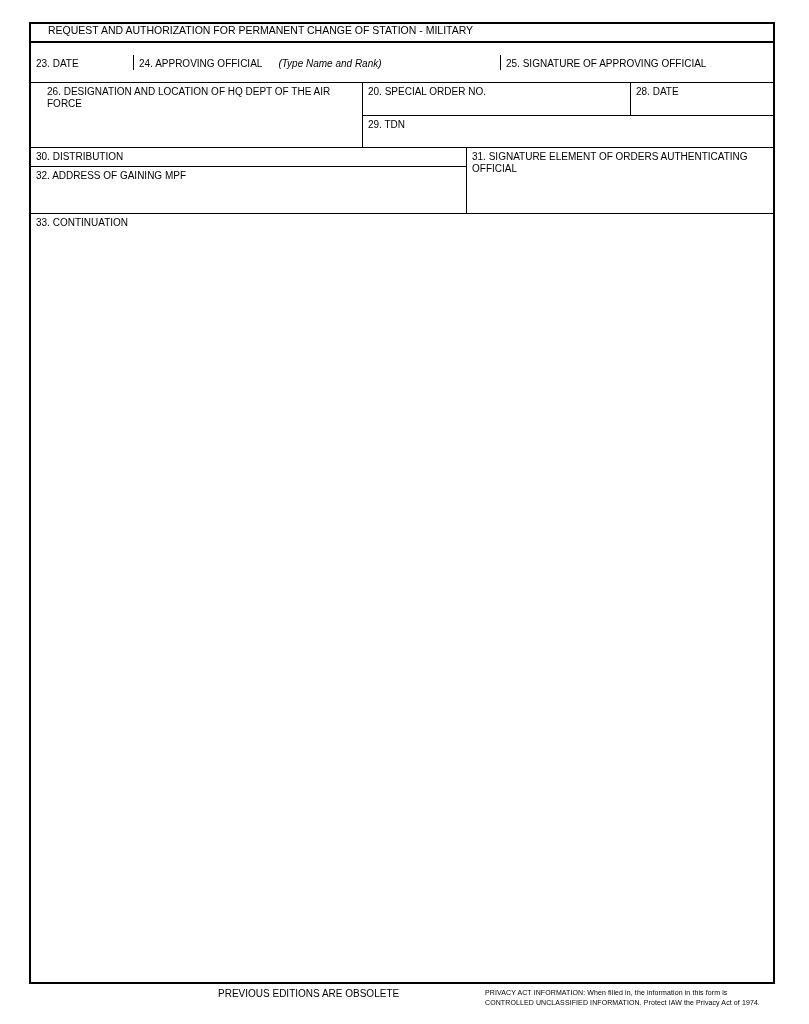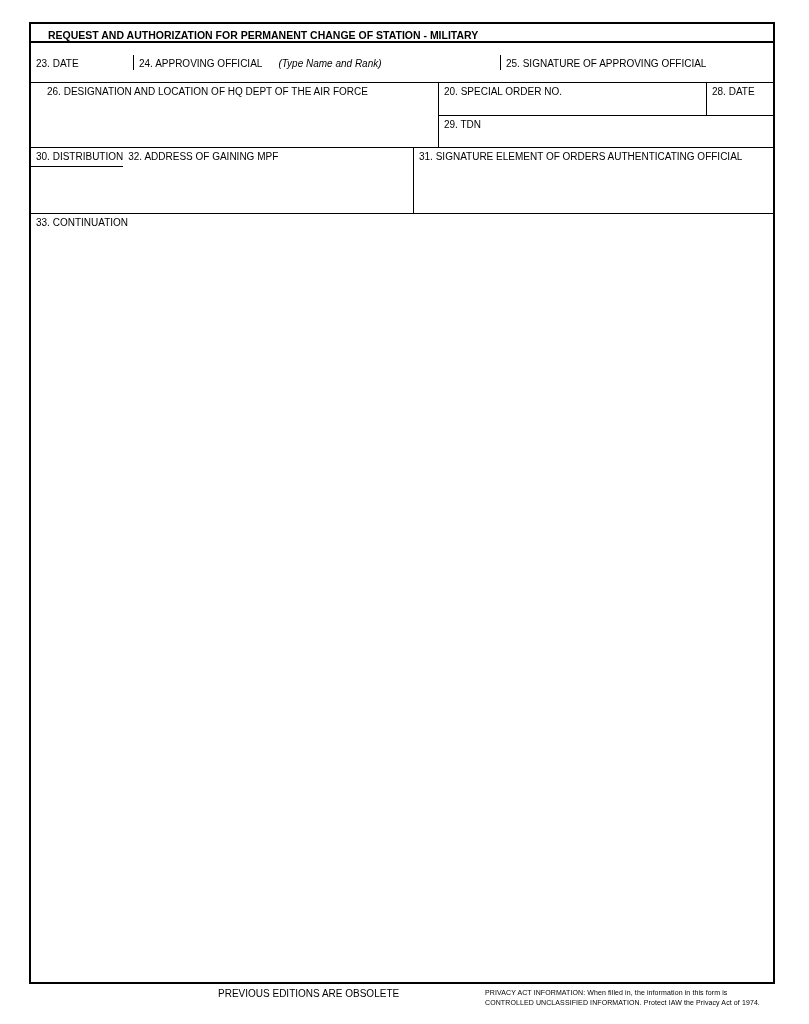--- a/index.html
+++ b/index.html
@@ -28,24 +28,24 @@
     display: flex;
     flex-direction: column;
     background: #fff;
   }
   .title-row {
     flex: 0 0 auto;
     height: 19px;
     border-bottom: 2px solid #000;
     box-sizing: border-box;
     display: flex;
-    align-items: flex-end;
+    align-items: flex-start;
     padding-left: 17px;
     font-size: 10.5px;
-    font-weight: bold;
+    font-weight: normal;
     white-space: nowrap;
   }
   .row {
     display: flex;
     box-sizing: border-box;
     border-bottom: 1px solid #000;
     flex: 0 0 auto;
   }
   .row-a { height: 40px; align-items: center; }
   .row-b { height: 65px; }
@@ -58,28 +58,28 @@
     font-size: 10px;
     line-height: 12px;
     overflow: hidden;
   }
   .vr { border-right: 1px solid #000; }
 
   .c23 { width: 103px; }
   .c24 { width: 367px; }
   .c25 { flex: 1; }
 
-  .c26 { width: 408px; padding-left: 16px; }
+  .c26 { width: 332px; padding-left: 16px; }
   .right-col { flex: 1; display: flex; flex-direction: column; }
   .sub-row { display: flex; height: 33px; border-bottom: 1px solid #000; box-sizing: border-box; }
   .c27 { width: 268px; }
   .c28 { flex: 1; }
   .c29 { flex: 1; }
 
-  .left-col { width: 383px; display: flex; flex-direction: row; border-right: 1px solid #000; box-sizing: border-box; }
+  .left-col { width: 436px; display: flex; flex-direction: column; border-right: 1px solid #000; box-sizing: border-box; }
   .c30 { height: 19px; border-bottom: 1px solid #000; }
   .c32 { flex: 1; }
   .c31 { flex: 1; }
 
   .c33 { width: 100%; }
 
   .hint { font-style: italic; margin-left: 16px; }
 
   
   .footer-left {

